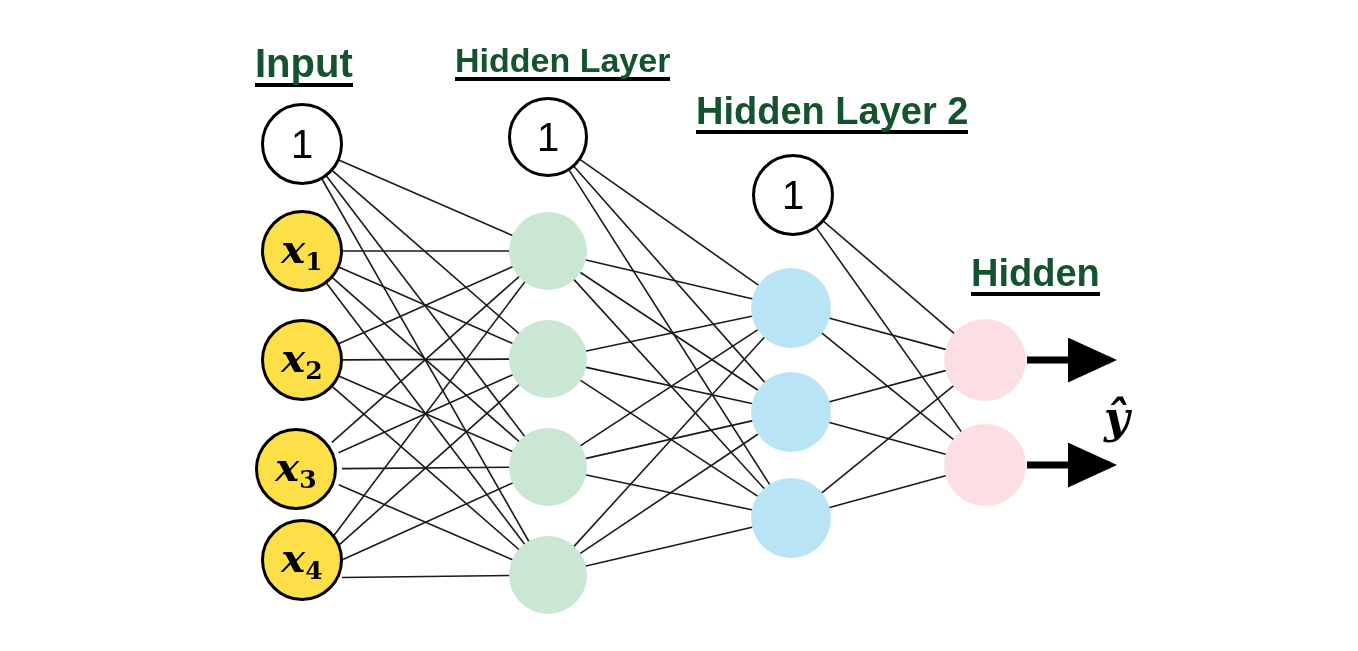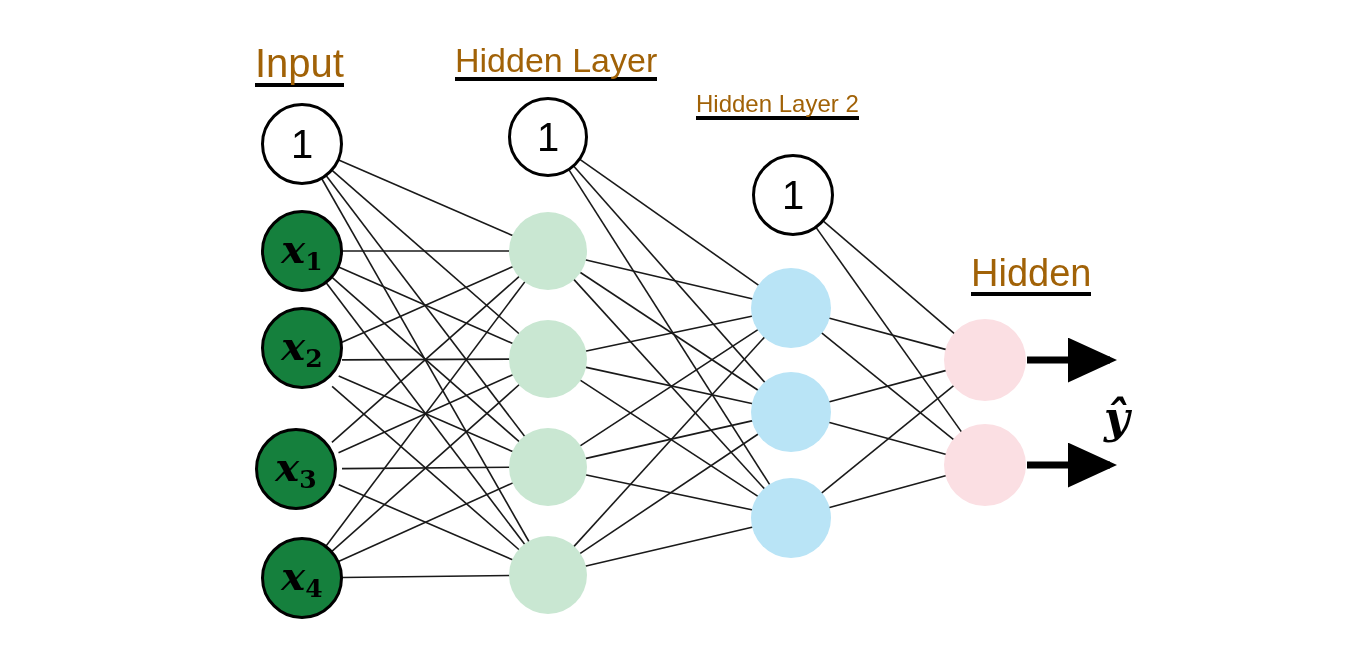--- a/index.html
+++ b/index.html
@@ -7,38 +7,38 @@
     position:relative;
     width:1358px;height:651px;
     background:#ffffff;
     overflow:hidden;
     font-family:"Liberation Sans", sans-serif;
   }
   #edges{position:absolute;left:0;top:0;width:1358px;height:651px;}
   .lbl{
     position:absolute;
     font-family:"Liberation Sans", sans-serif;
-    font-weight:400;
-    color:#a16207;
+    font-weight:700;
+    color:#14532d;
     white-space:nowrap;
     border-bottom:4px solid #000;
     line-height:1.0;
   }
   .node{
     position:absolute;
     border-radius:50%;
     display:flex;align-items:center;justify-content:center;
     box-sizing:border-box;
   }
   .node.bias{
     background:#ffffff;
     border:3px solid #000;
   }
   .node.inp{
-    background:#15803d;
+    background:#fde047;
     border:3px solid #000;
     text-align:center;
   }
   .node.filled{border:none;}
   .bias-txt{
     font-family:"Liberation Sans", sans-serif;
     font-size:40px;color:#000;line-height:1;
   }
   .var-txt{
     font-family:"DejaVu Serif", serif;
@@ -118,27 +118,27 @@
       </g>
   </svg>
 
   <div id="nodes-host">
       <div class="node bias" style="left: 261px; top: 103px; width: 82px; height: 82px;">
         <span class="bias-txt">1</span>
       </div>
       <div class="node inp" style="left: 261px; top: 210px; width: 82px; height: 82px;">
         <span class="var-txt">x<sub>1</sub></span>
       </div>
-      <div class="node inp" style="left: 261px; top: 307px; width: 82px; height: 82px;">
+      <div class="node inp" style="left: 261px; top: 319px; width: 82px; height: 82px;">
         <span class="var-txt">x<sub>2</sub></span>
       </div>
       <div class="node inp" style="left: 255px; top: 428px; width: 82px; height: 82px;">
         <span class="var-txt">x<sub>3</sub></span>
       </div>
-      <div class="node inp" style="left: 261px; top: 537px; width: 82px; height: 82px;">
+      <div class="node inp" style="left: 261px; top: 519px; width: 82px; height: 82px;">
         <span class="var-txt">x<sub>4</sub></span>
       </div>
       <div class="node bias" style="left: 508px; top: 97px; width: 80px; height: 80px;">
         <span class="bias-txt">1</span>
       </div>
       <div class="node filled" style="left: 509px; top: 212px; width: 78px; height: 78px; background: rgb(201, 231, 210);"></div>
       <div class="node filled" style="left: 509px; top: 320px; width: 78px; height: 78px; background: rgb(201, 231, 210);"></div>
       <div class="node filled" style="left: 509px; top: 428px; width: 78px; height: 78px; background: rgb(201, 231, 210);"></div>
       <div class="node filled" style="left: 509px; top: 536px; width: 78px; height: 78px; background: rgb(201, 231, 210);"></div>
       <div class="node bias" style="left: 752px; top: 154px; width: 82px; height: 82px;">
@@ -146,18 +146,18 @@
       </div>
       <div class="node filled" style="left: 751px; top: 268px; width: 80px; height: 80px; background: rgb(185, 228, 246);"></div>
       <div class="node filled" style="left: 751px; top: 372px; width: 80px; height: 80px; background: rgb(185, 228, 246);"></div>
       <div class="node filled" style="left: 751px; top: 478px; width: 80px; height: 80px; background: rgb(185, 228, 246);"></div>
       <div class="node filled" style="left: 944px; top: 319px; width: 82px; height: 82px; background: rgb(251, 223, 227);"></div>
       <div class="node filled" style="left: 944px; top: 424px; width: 82px; height: 82px; background: rgb(251, 223, 227);"></div>
     </div>
   <div id="labels-host">
       <div class="lbl" style="left: 255px; top: 43px; font-size: 40px;">Input</div>
       <div class="lbl" style="left: 455px; top: 43px; font-size: 34px;">Hidden Layer</div>
-      <div class="lbl" style="left: 696px; top: 92px; font-size: 24px;">Hidden Layer 2</div>
+      <div class="lbl" style="left: 696px; top: 92px; font-size: 38px;">Hidden Layer 2</div>
       <div class="lbl" style="left: 971px; top: 254px; font-size: 38px;">Hidden</div>
     </div>
 
 <div class="yhat" style="left: 1104px; top: 396px;">ŷ</div>
   </div>
 
 </body></html>

